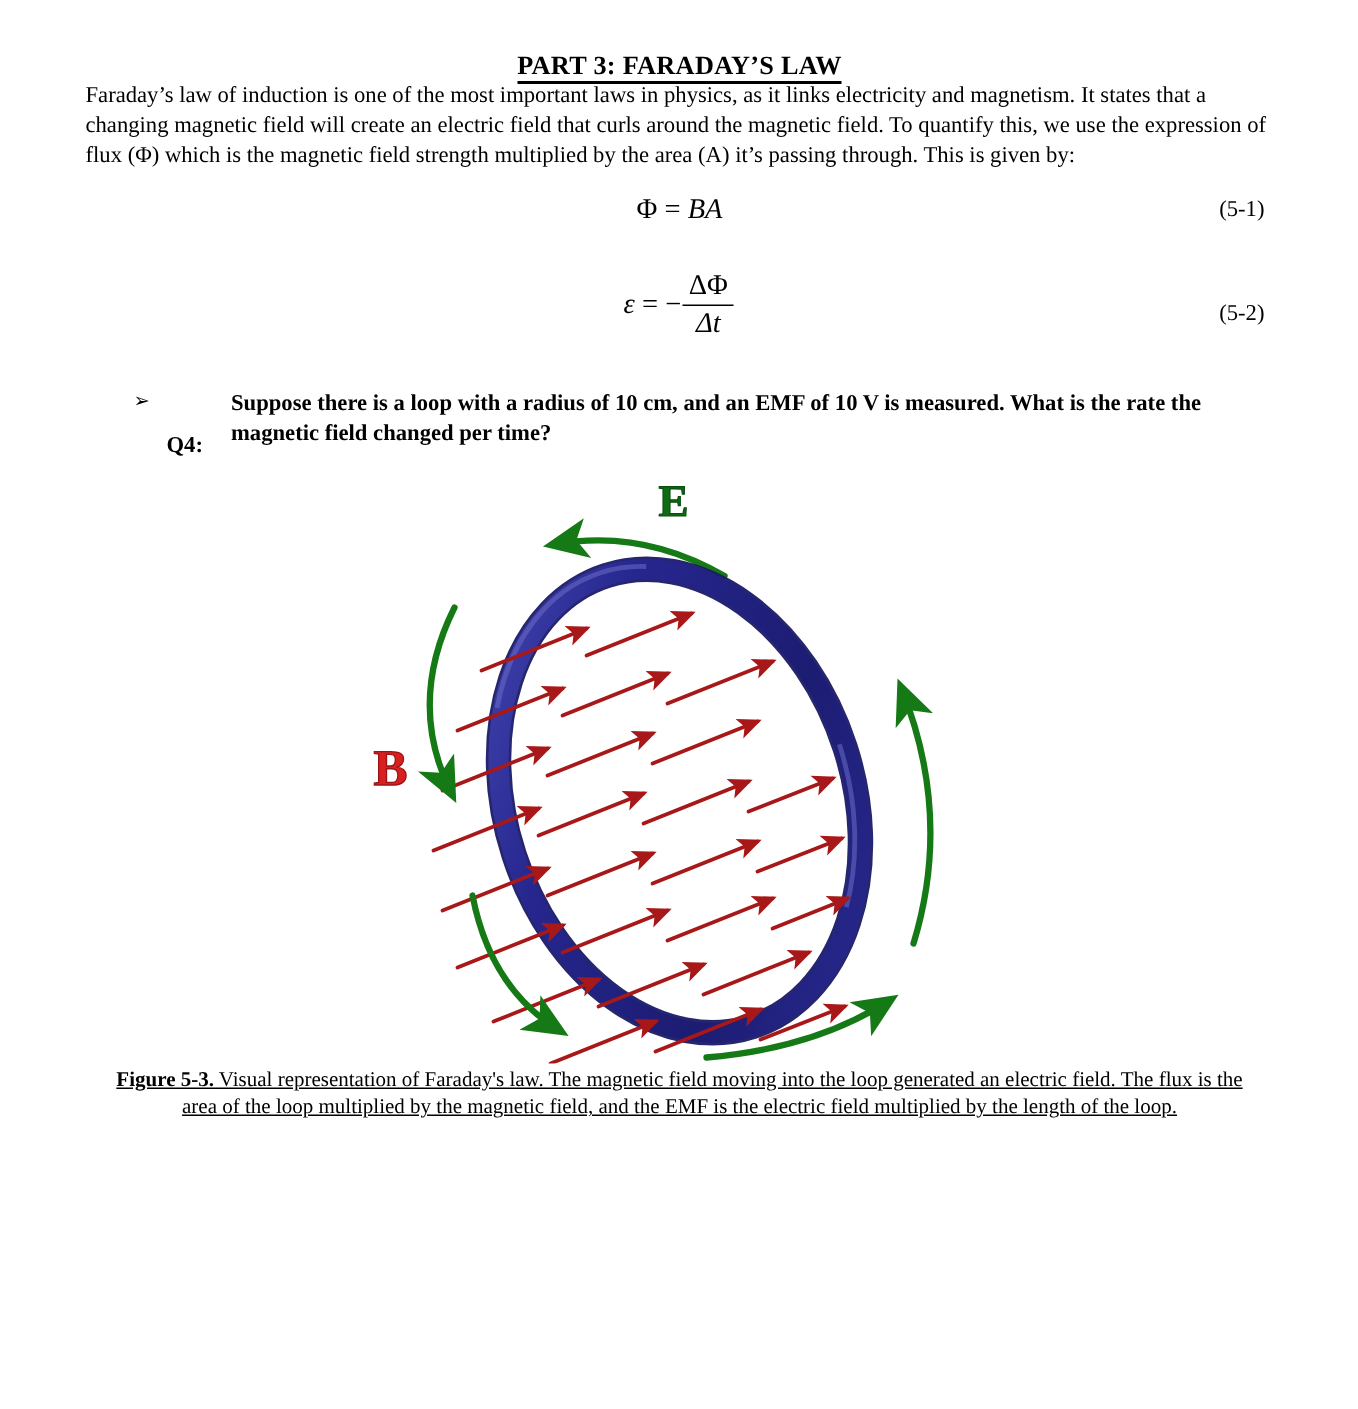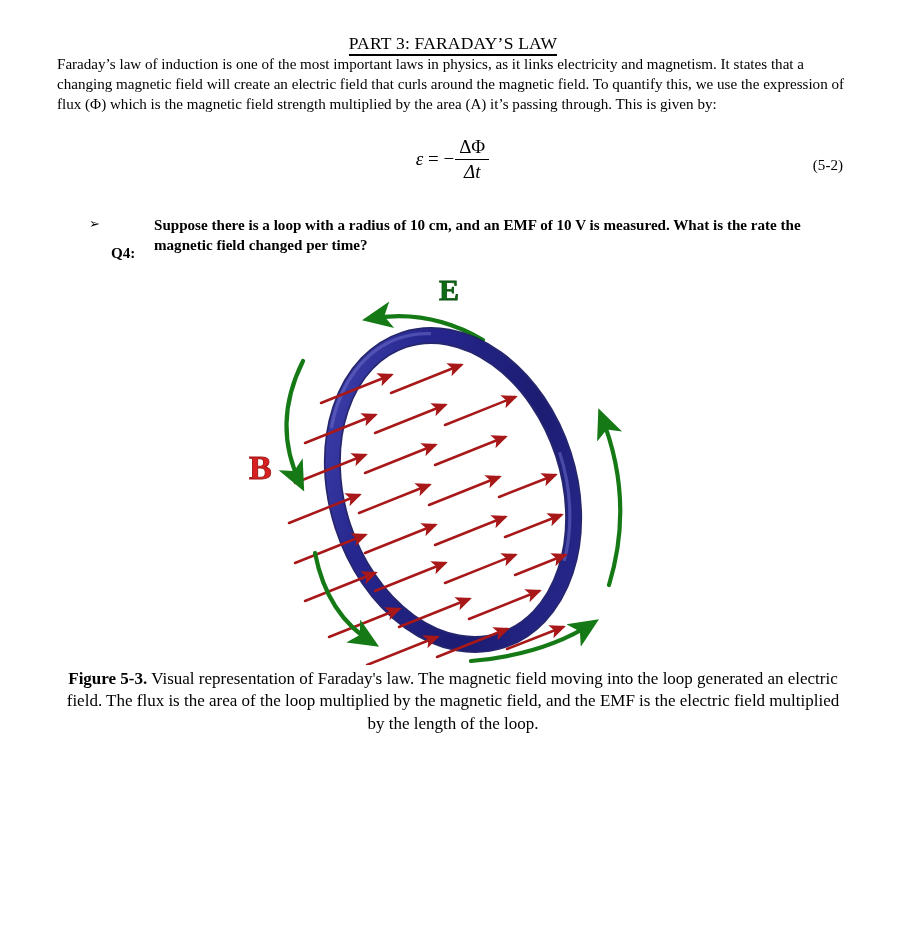--- a/index.html
+++ b/index.html
@@ -24,21 +24,21 @@
   .content {
     position: absolute;
     left: 57px;
     top: 0;
     width: 792px;
   }
 
   
   .doc-title {
     text-align: center;
-    font-weight: normal;
+    font-weight: bold;
     font-size: 17.5px;
     letter-spacing: 0.2px;
     margin-top: 33px;
     margin-bottom: 0;
   }
   .doc-title span.u {
     border-bottom: 2px solid #000;
     padding-bottom: 1px;
   }
 
@@ -157,37 +157,46 @@
   .figure-svg {
     position: absolute;
     left: 50%;
     top: 0;
     transform: translateX(-50%);
   }
 
   
   .caption {
     text-align: center;
-    font-size: 17px;
+    font-size: 14px;
     line-height: 1.33;
     margin-top: 3px;
     padding: 0 8px;
+    text-decoration: underline;
   }
 </style>
 </head>
 <body>
 
 <div class="page">
   <div class="content">
 
     <h1 class="doc-title"><span class="u">PART 3: FARADAY’S LAW</span></h1>
 
 
     <p class="body p1">Faraday’s law of induction is one of the most important laws in physics, as it links electricity and magnetism. It states that a changing magnetic field will create an electric field that curls around the magnetic field. To quantify this, we use the expression of flux (Φ) which is the magnetic field strength multiplied by the area (A) it’s passing through. This is given by:</p>
 
+    <div class="eq-row eq-1">
+      <div class="eq-body">
+        <span class="phi-up">Φ</span>
+        <span>=</span>
+        <span class="math-i">BA</span>
+      </div>
+      <div class="eq-num">(5-1)</div>
+    </div>
 
 
     <div class="eq-row eq-2">
       <div class="eq-body">
         <span class="math-i">ε</span>
         <span>=</span>
         <span>−</span><span class="frac"><span class="num">ΔΦ</span><span class="den math-i">Δt</span></span>
       </div>
       <div class="eq-num">(5-2)</div>
     </div>

